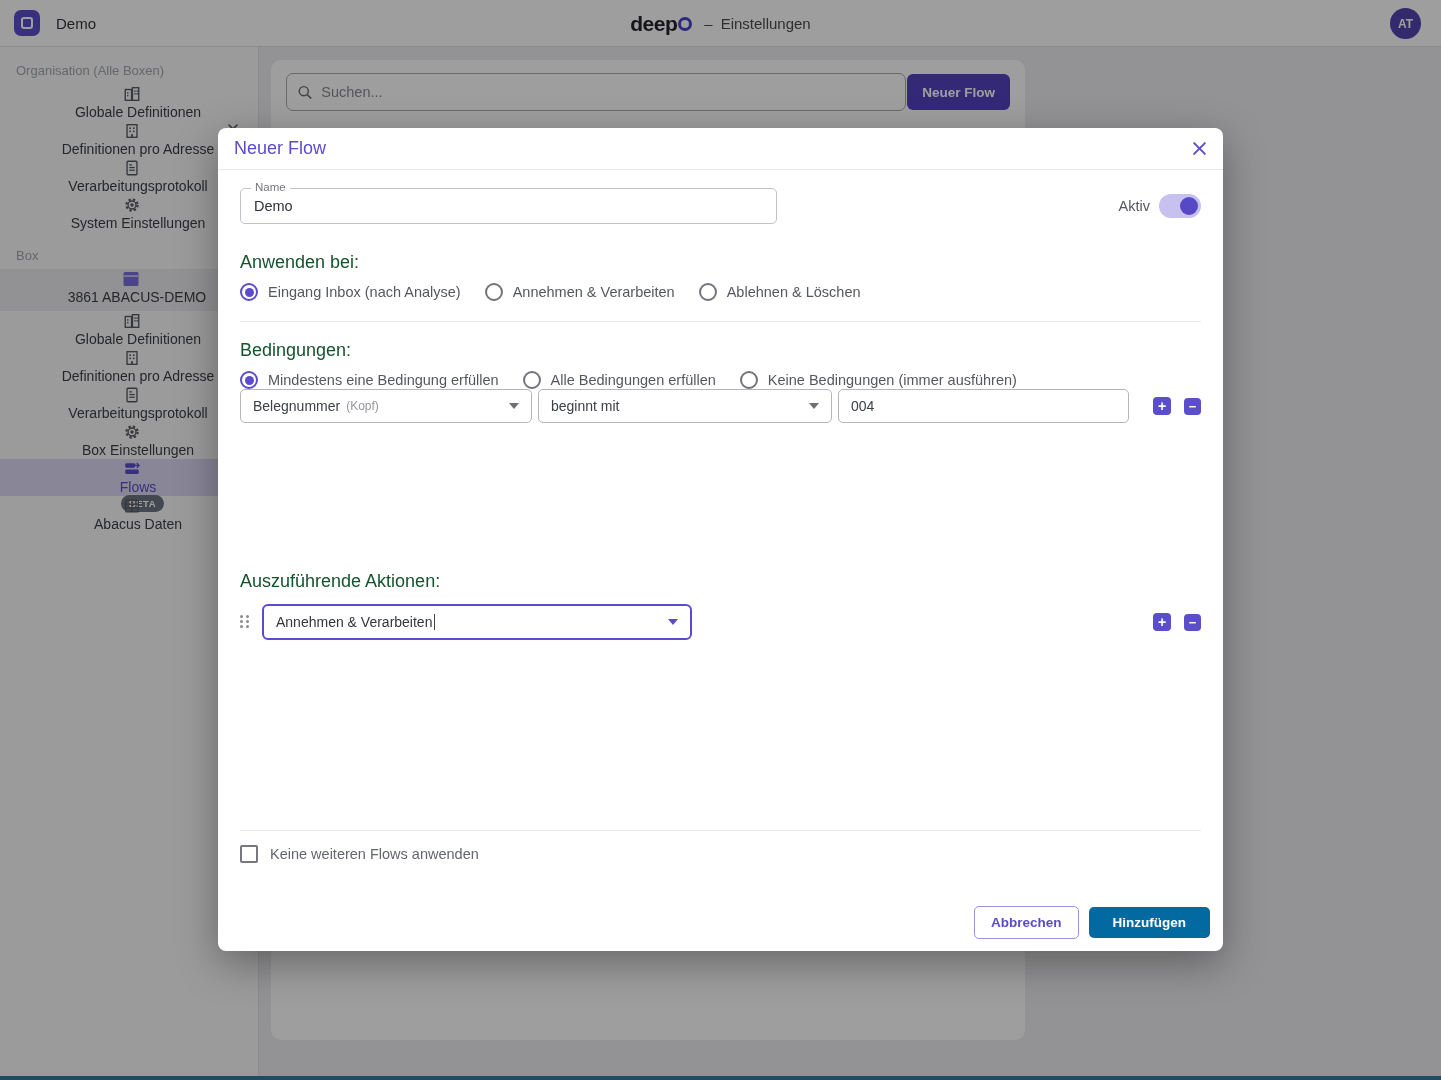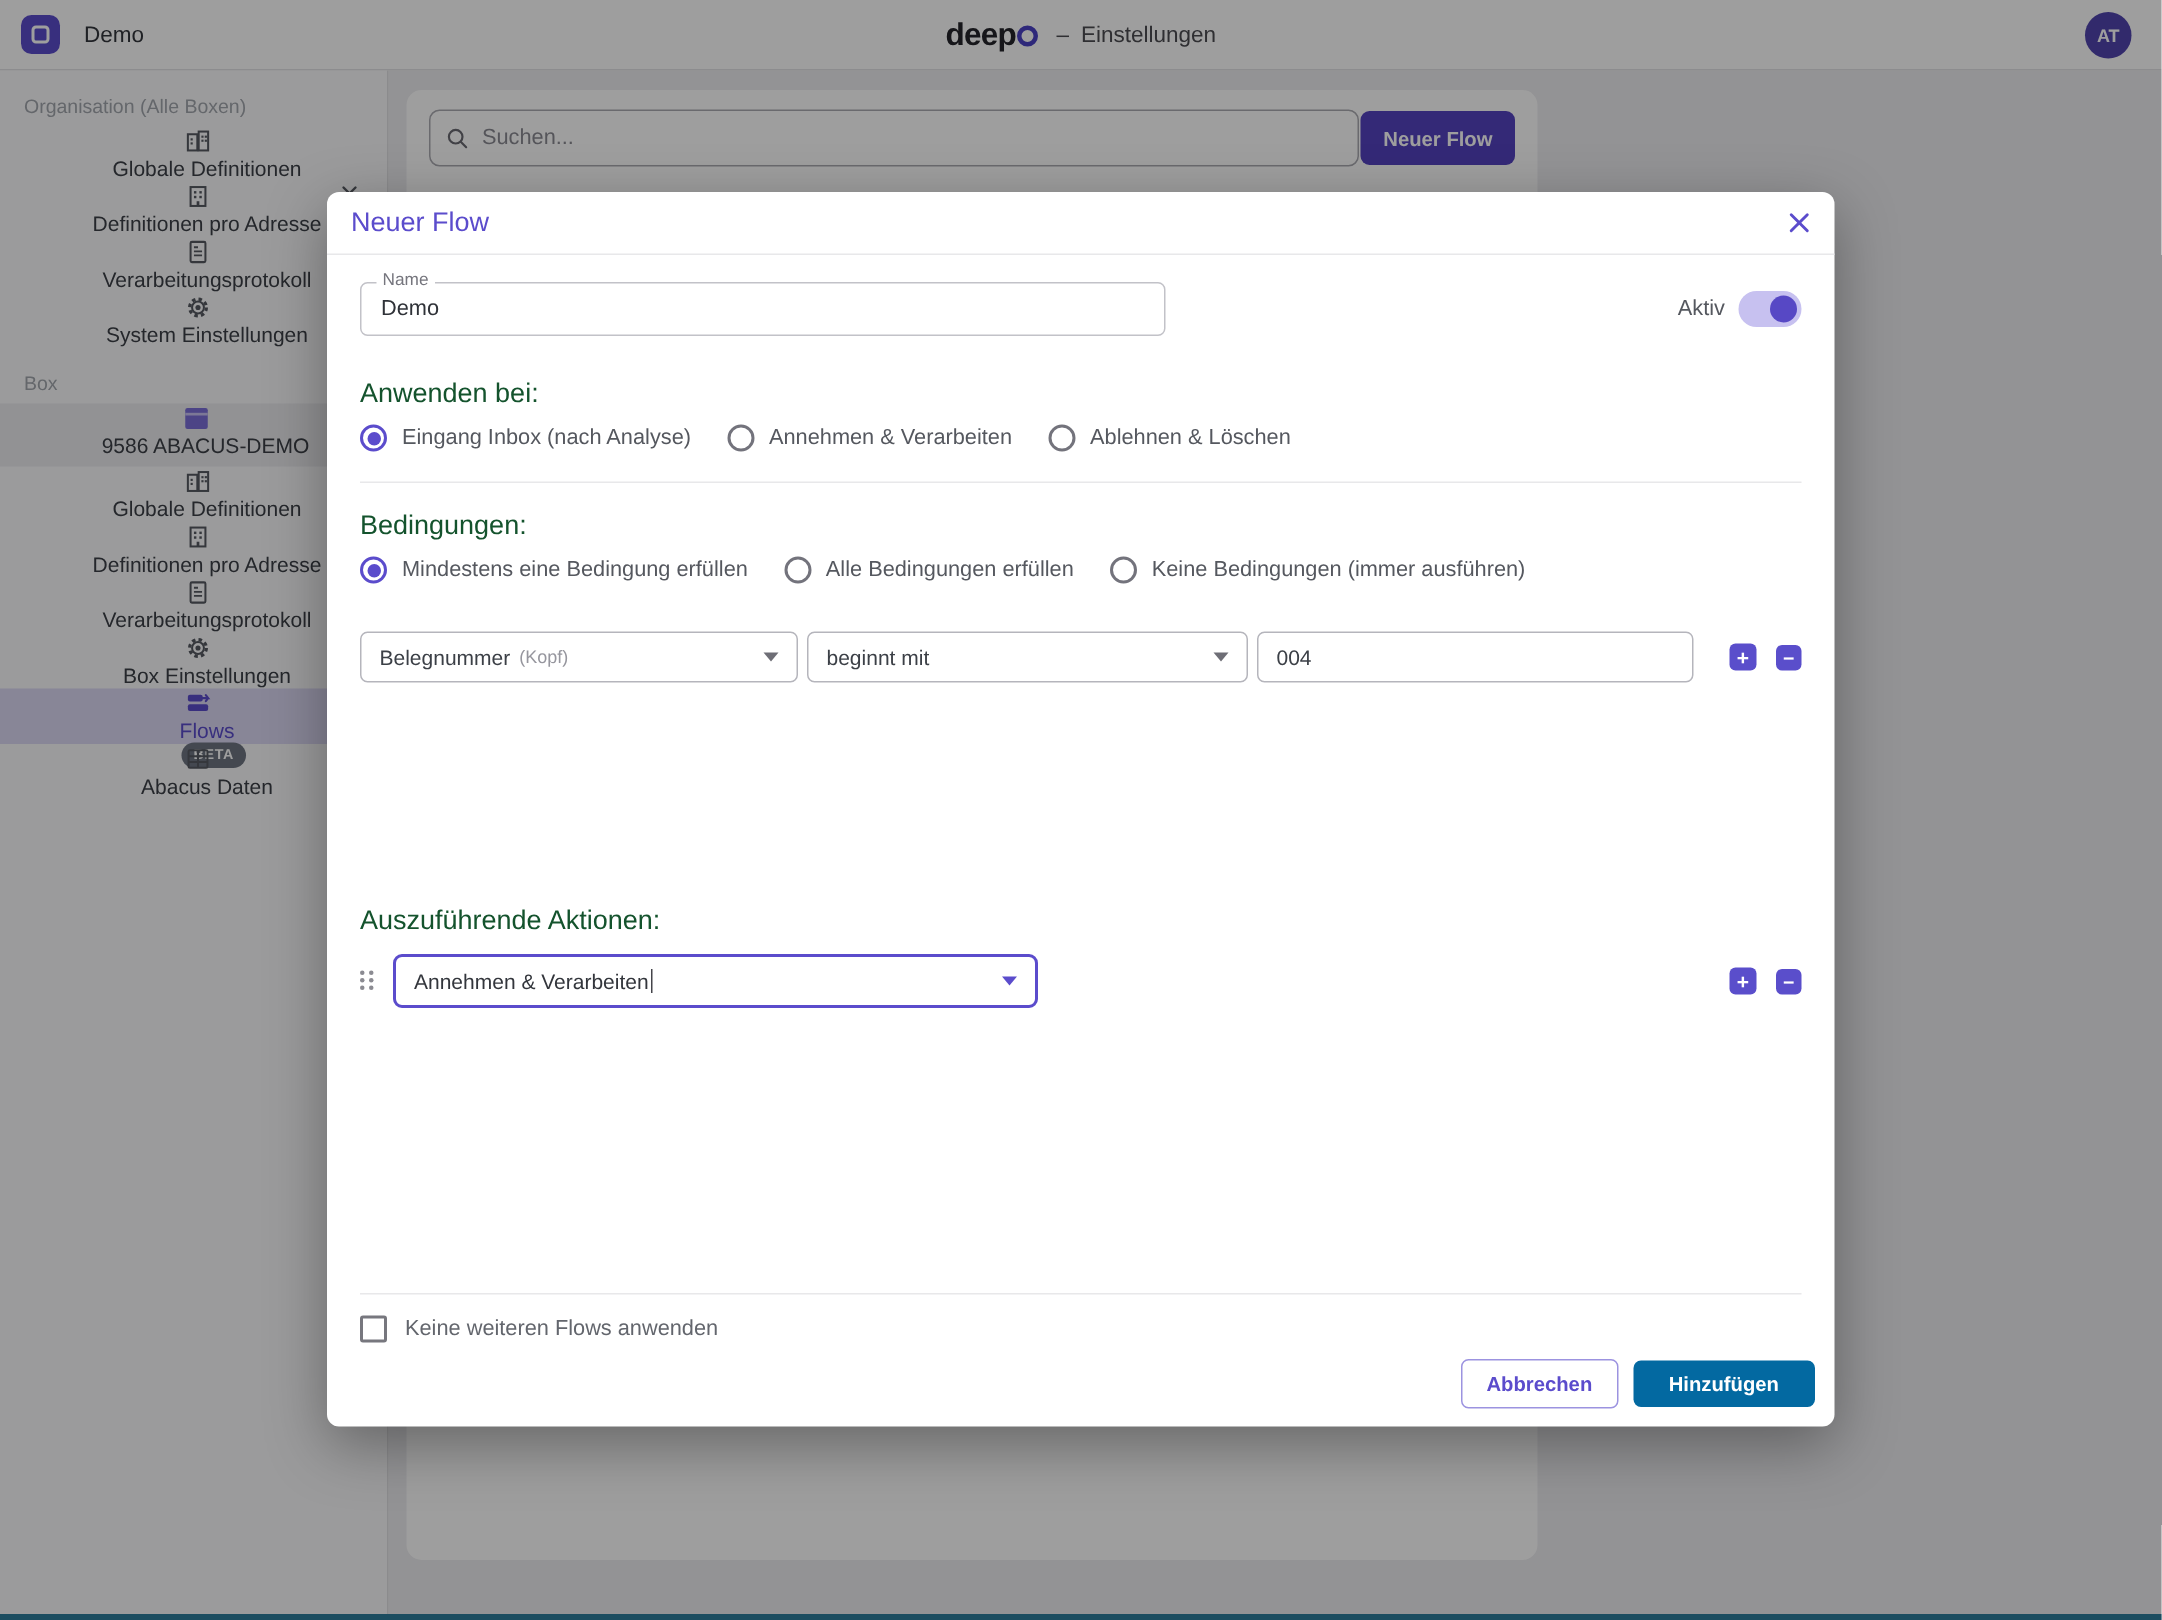--- a/index.html
+++ b/index.html
@@ -65,21 +65,21 @@
   .radio-row { display:flex; align-items:center; margin-top:10px; }
   .radio-opt { display:flex; align-items:center; margin-right:24px; cursor:pointer; }
   .radio { width:18px; height:18px; border-radius:50%; border:2px solid #73737c; position:relative; flex:none; }
   .radio.sel { border-color:#5b4ccc; }
   .radio.sel::after { content:''; position:absolute; inset:2.5px; border-radius:50%; background:#5b4ccc; }
   .radio-opt span { margin-left:10px; font-size:14.5px; color:#55585f; }
 
   .divider { border-top:1px solid #e8e8ea; }
   .mt18 { margin-top:18px; } .mt20 { margin-top:20px; } .mt28 { margin-top:28px; }
 
-  .cond-row { margin-top:32px; display:flex; align-items:center; }
+  .cond-row { margin-top:0; display:flex; align-items:center; }
   .selbox { height:34px; border:1px solid #b5b5bc; border-radius:5px; display:flex; align-items:center; padding:0 12px; font-size:14px; color:#3c4047; cursor:pointer; background:#fff; }
   .selbox .suffix { font-size:12px; color:#96969e; margin-left:6px; }
   .caret { width:0; height:0; border-left:5px solid transparent; border-right:5px solid transparent; border-top:6px solid #6e6e76; margin-left:auto; }
   .caret.purple { border-top-color:#5b4ccc; }
   .valbox { height:34px; width:291px; border:1px solid #b5b5bc; border-radius:5px; display:flex; align-items:center; padding:0 12px; }
   .valbox input { border:none; outline:none; width:100%; font-size:14px; color:#3c4047; background:transparent; }
   .pm-group { margin-left:auto; display:flex; align-items:center; gap:13px; }
   .pm-btn { width:18px; height:18px; border-radius:4px; background:#5a4ecb; color:#ffffff; font-size:14px; font-weight:700; line-height:16px; text-align:center; border:none; cursor:pointer; padding:0; }
   .pm-btn.minus { width:17px; height:17px; font-size:13px; line-height:15px; }
 
@@ -187,21 +187,21 @@
 
   <div class="side-section">Box</div>
 
   <div class="side-item boxrow">
     <span class="sicon">
       <svg width="20" height="20" viewBox="0 0 20 20">
           <rect x="2.5" y="3" width="15" height="14" rx="1.5" fill="#7b6fd8"></rect>
           <rect x="2.5" y="6.2" width="15" height="1.8" fill="#c9c2f2"></rect>
         </svg>
     </span>
-    <span>9586 ABACUS-DEMO</span>
+    <span>3861 ABACUS-DEMO</span>
   </div>
 
   <div class="side-item">
     <span class="sicon">
       <svg width="18" height="18" viewBox="0 0 20 20">
           <g fill="none" stroke="#565a62" stroke-width="1.5">
             <rect x="2.5" y="5" width="7" height="12"></rect>
             <rect x="10.5" y="3" width="7" height="14"></rect>
           </g>
           <g fill="#565a62">

